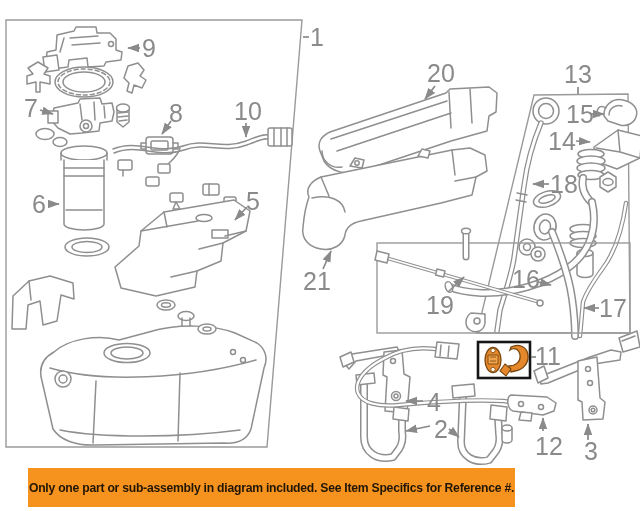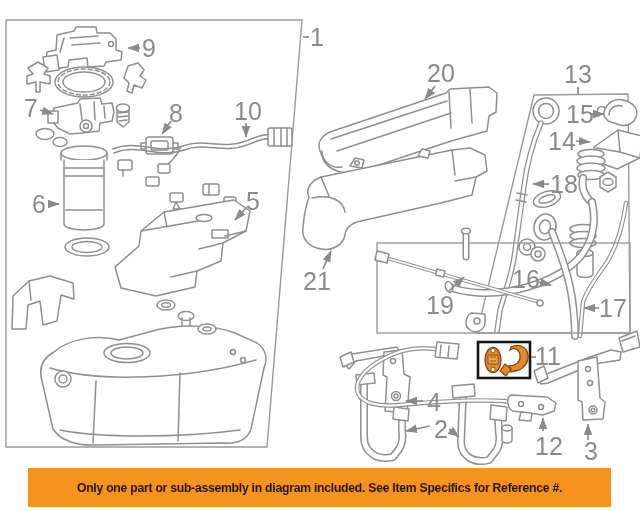--- a/index.html
+++ b/index.html
@@ -7,21 +7,21 @@
          font-family:"Liberation Sans",sans-serif;}
   .stage svg{position:absolute;left:0;top:0;}
   .ln{stroke:#8f8f8f;stroke-width:1.5;fill:none;stroke-linejoin:round;stroke-linecap:round;}
   .fw{stroke:#8f8f8f;stroke-width:1.5;fill:#ffffff;stroke-linejoin:round;stroke-linecap:round;}
   .frame{stroke:#9a9a9a;stroke-width:1.4;fill:none;}
   .tubeU{stroke:#8f8f8f;fill:none;stroke-linecap:round;stroke-linejoin:round;}
   .tubeO{stroke:#ffffff;fill:none;stroke-linecap:round;stroke-linejoin:round;}
   .callout{font-family:"Liberation Sans",sans-serif;font-size:25px;fill:#8a8a8a;
            text-anchor:middle;}
   .lead{stroke:#8a8a8a;stroke-width:1.7;fill:none;}
-  .caption{position:absolute;left:28px;top:468px;width:583px;height:39px;background:#f6921e;
+  .caption{position:absolute;left:28px;top:468px;width:487px;height:39px;background:#f6921e;
            display:flex;flex-direction:column;justify-content:center;align-items:center;}
   .caption div{font-size:12.2px;font-weight:bold;color:#221605;letter-spacing:-0.25px;
                line-height:16px;white-space:nowrap;}
 </style>
 </head>
 <body>
 
 <div class="stage">
 <svg width="640" height="511" viewBox="0 0 640 511">
   <defs>

